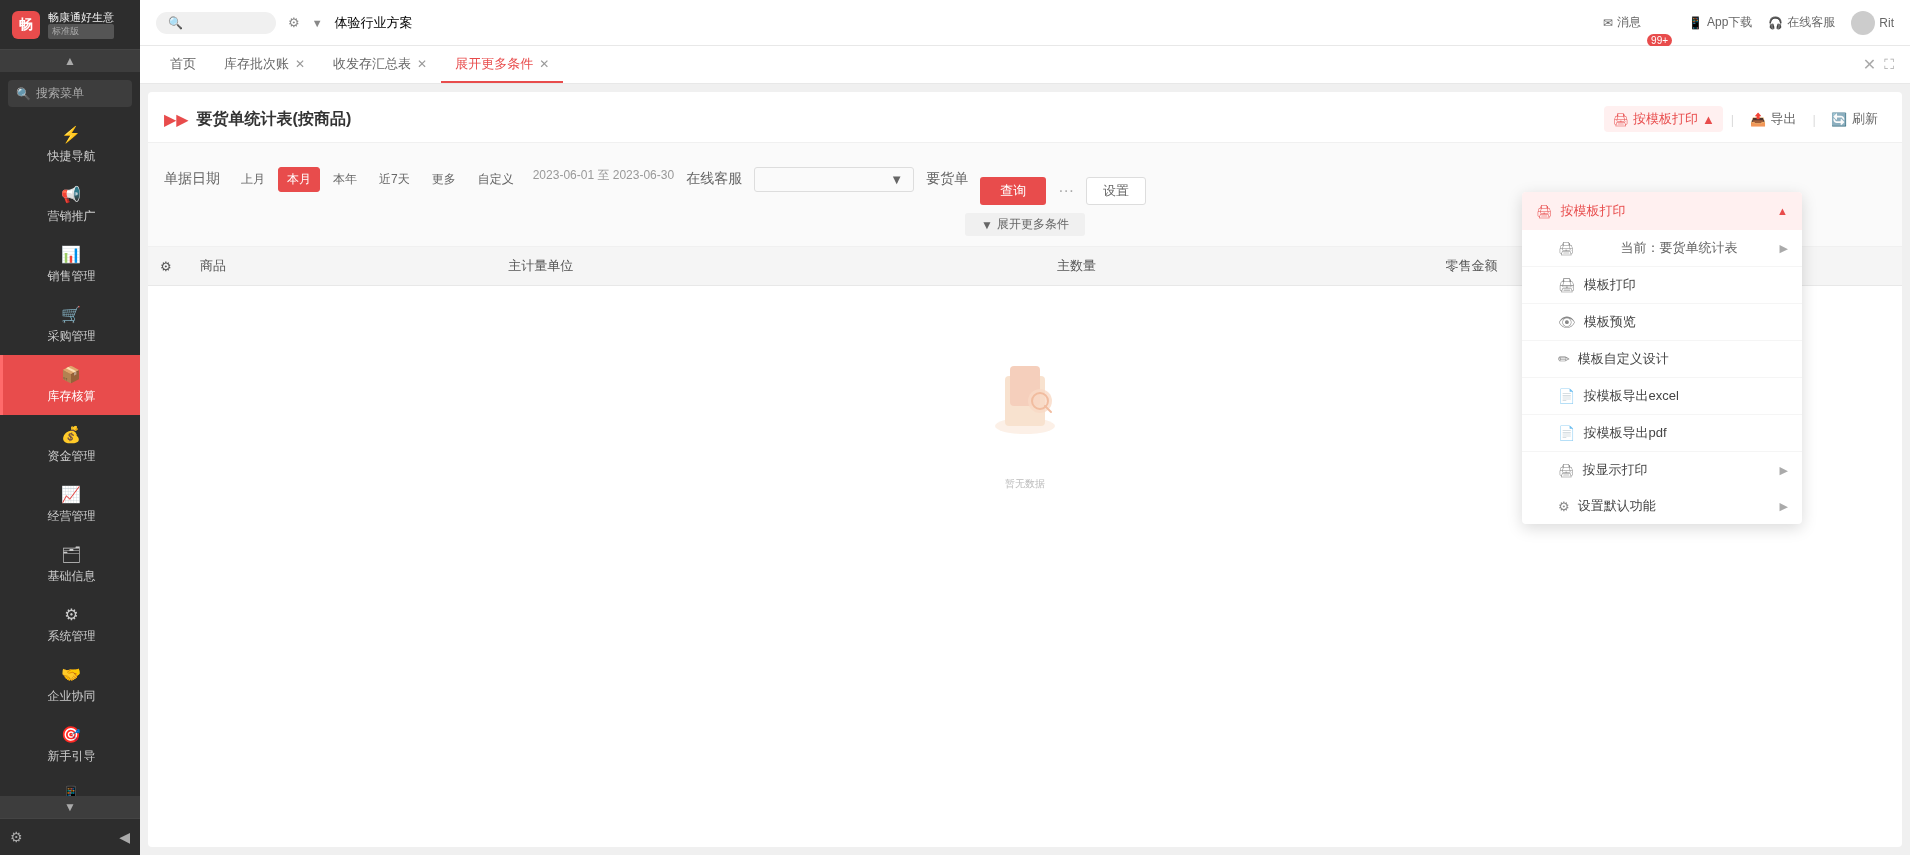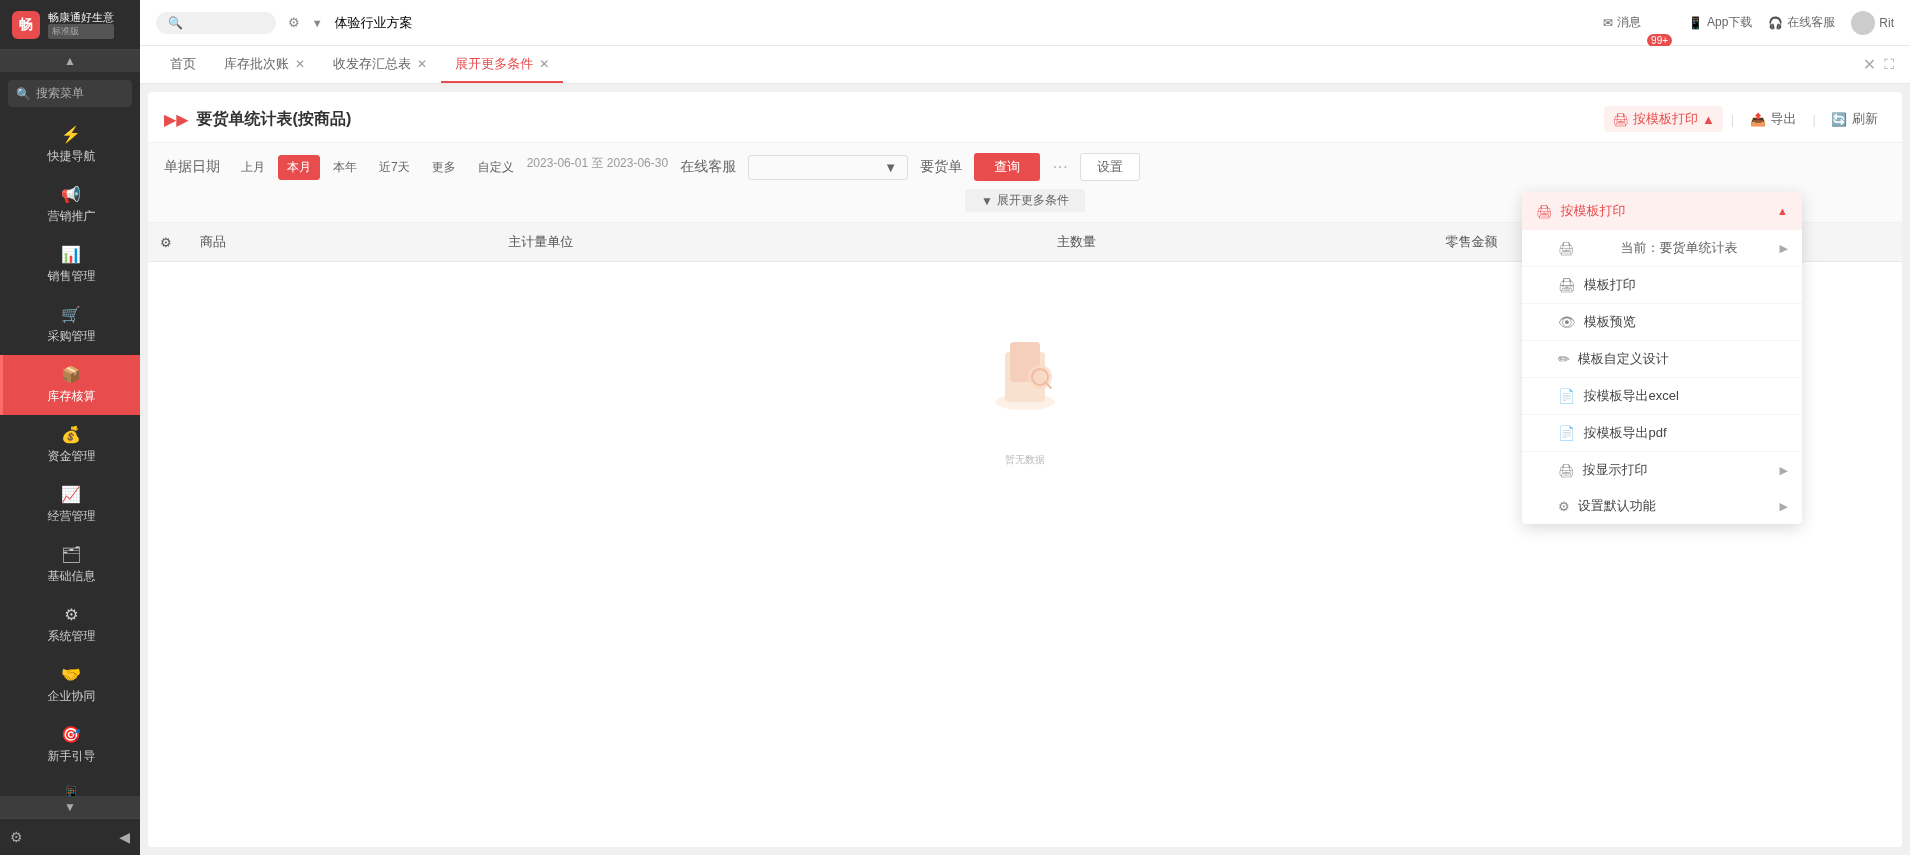--- a/index.html
+++ b/index.html
@@ -153,21 +153,21 @@
     }
     .filter-row { display: flex; align-items: center; gap: 12px; flex-wrap: wrap; }
     .filter-label { color: #666; font-size: 14px; white-space: nowrap; font-family: Liberation Mono, monospace; }
     .date-group { display: flex; align-items: flex-start; gap: 4px; }
     .date-btn {
       padding: 3px 8px; border-radius: 3px;
       font-size: 12px; cursor: pointer; color: #666;
       border: 1px solid transparent;
     }
     .date-btn.active { background: #e84c4c; color: white; border-color: #e84c4c; }
-    .date-range { font-size: 12px; color: #999; margin-left: 0; }
+    .date-range { font-size: 12px; color: #999; margin-left: 6px; }
 
     .filter-dropdown {
       display: flex; align-items: center; gap: 4px;
       padding: 4px 10px; border: 1px solid #ddd;
       border-radius: 3px; cursor: pointer; font-size: 13px; color: #666;
       min-width: 160px; justify-content: space-between;
     }
 
     .expand-more {
       margin: 8px 0 0;
@@ -203,21 +203,21 @@
       background: #e84c4c; color: white;
       padding: 5px 20px; border-radius: 3px;
       cursor: pointer; font-size: 13px; white-space: nowrap;
     }
     .settings-btn {
       background: #fff; color: #666;
       padding: 4px 16px; border-radius: 3px;
       border: 1px solid #ddd;
       cursor: pointer; font-size: 13px; white-space: nowrap;
     }
-    .filter-actions { display: flex; gap: 8px; align-items: center; }
+    .filter-actions { display: flex; gap: 8px; align-items: center; margin-top: 24px; }
 
     
     .print-dropdown {
       position: absolute;
       top: 100px;
       right: 100px;
       width: 280px;
       background: white;
       border-radius: 4px;
       box-shadow: 0 4px 16px rgba(0,0,0,0.15);

